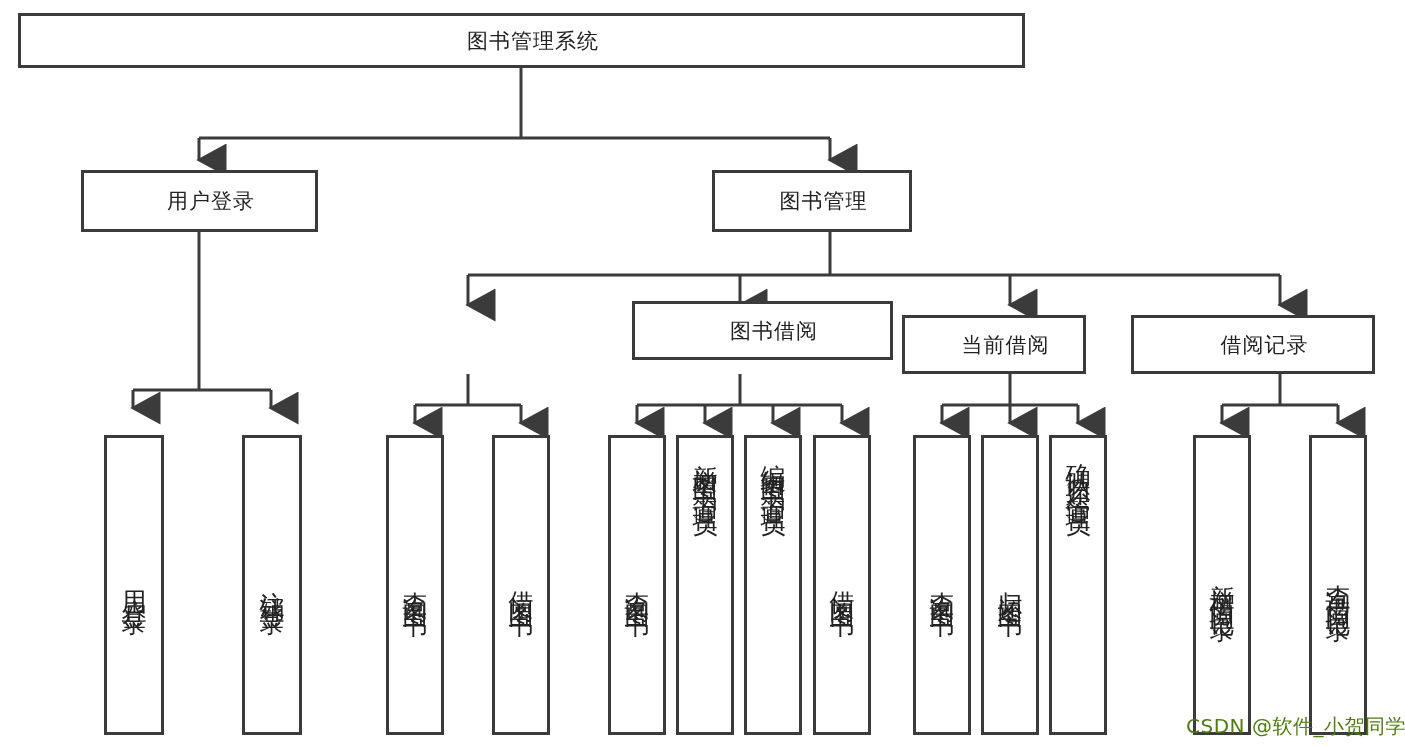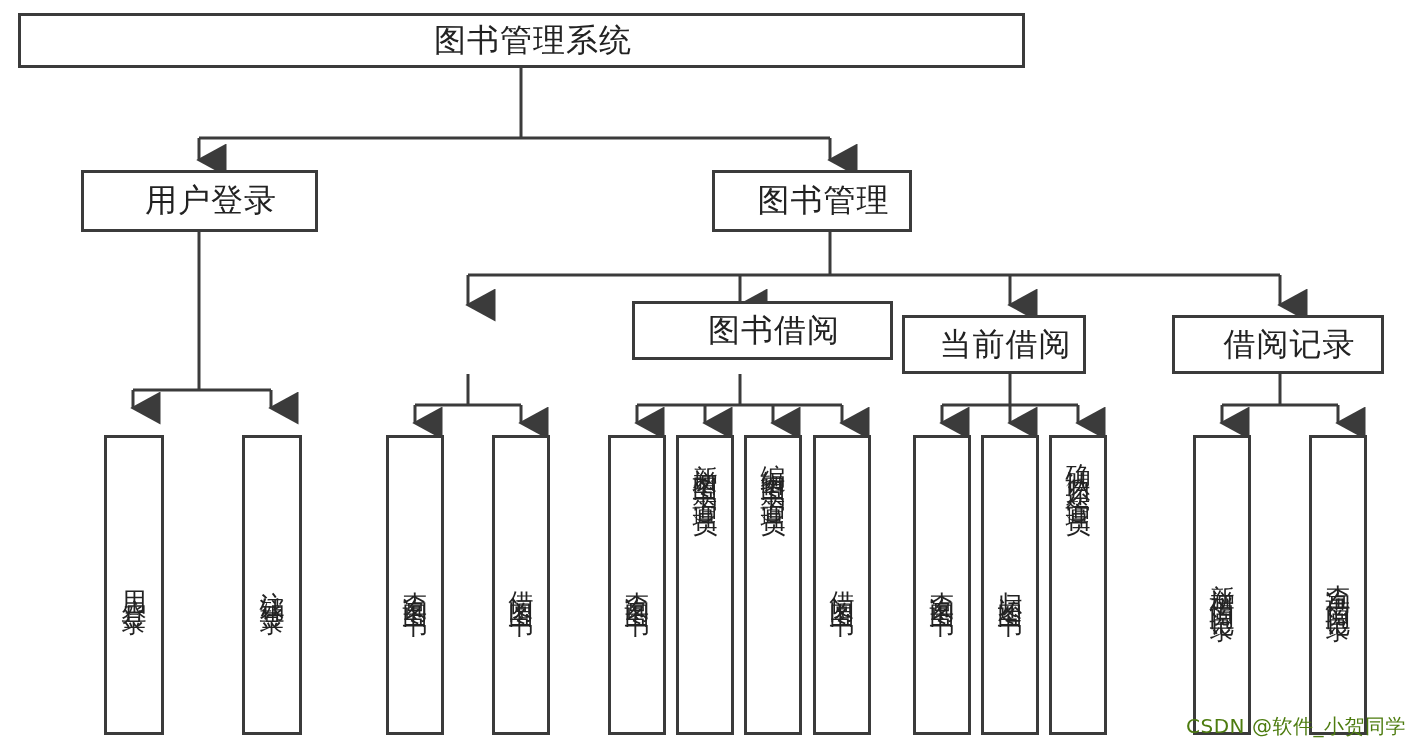--- a/index.html
+++ b/index.html
@@ -29,21 +29,21 @@
     position: absolute;
     box-sizing: border-box;
     background: #ffffff;
     border: 3px solid #3b3b3b;
     display: flex;
     align-items: center;
     justify-content: center;
     color: #222222;
   }
   .node.horiz {
-    font-size: 32px;
+    font-size: 21px;
     letter-spacing: 1px;
     padding-left: 23px;
   }
   .node.vert {
     align-items: flex-start;
     justify-content: center;
     padding-top: 6px;
     font-size: 25px;
   }
   .vtext {
@@ -135,21 +135,21 @@
   <div class="node horiz" style="left:712px; top:170px; width:200px; height:62px;">
     <span>图书管理</span>
   </div>
 
   <div class="node horiz" style="left:632px; top:301px; width:261px; height:59px;">
     <span>图书借阅</span>
   </div>
   <div class="node horiz" style="left:902px; top:315px; width:184px; height:59px;">
     <span>当前借阅</span>
   </div>
-  <div class="node horiz" style="left:1172px; top:315px; width:212px; height:59px;justify-content:center;">
+  <div class="node horiz" style="left:1131px; top:315px; width:244px; height:59px;justify-content:center;">
     <span>借阅记录</span>
   </div>
 
   <div class="node vert centered" style="left:104px; top:435px; width:60px; height:300px;">
     <span class="vtext">用户登录</span>
   </div>
   <div class="node vert centered" style="left:242px; top:435px; width:60px; height:300px;">
     <span class="vtext">注销登录</span>
   </div>
 

